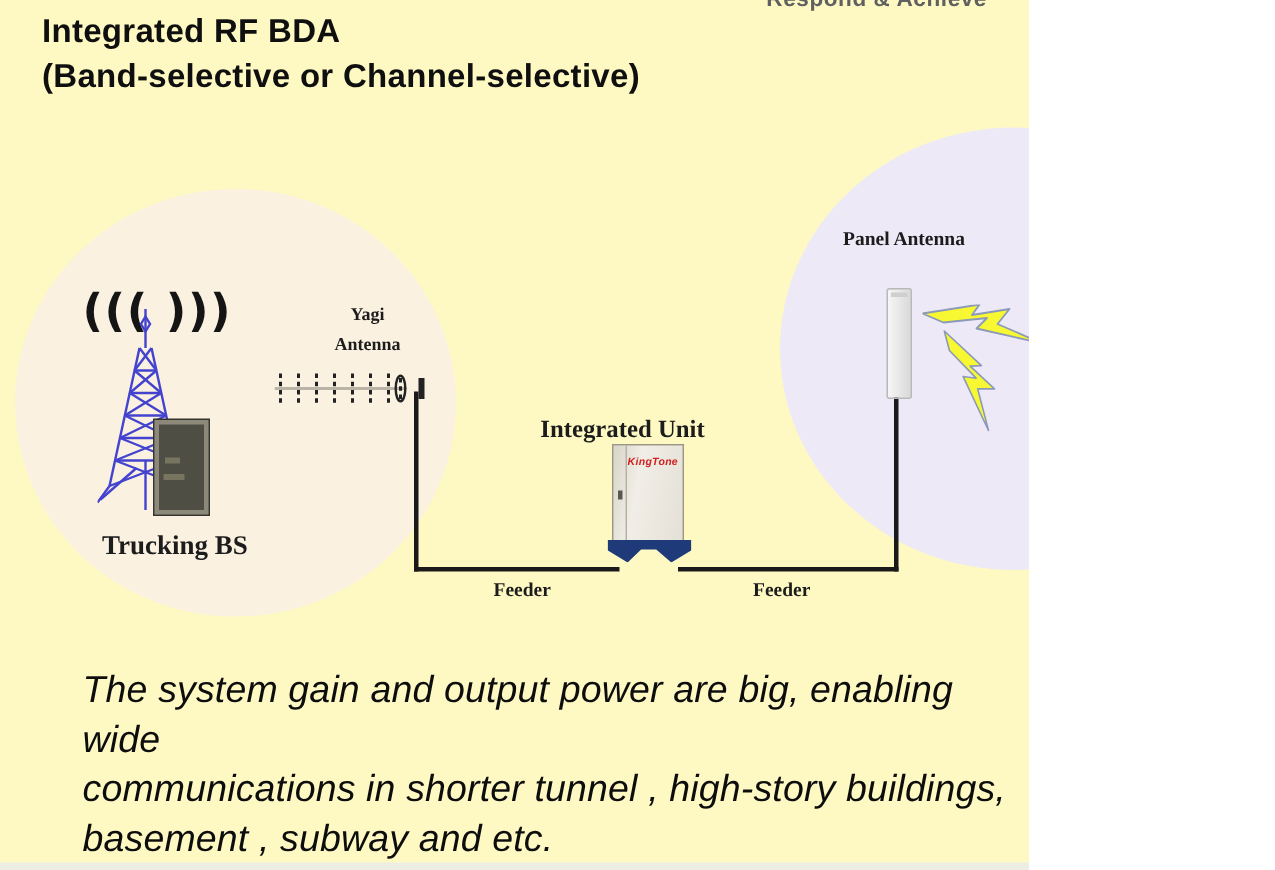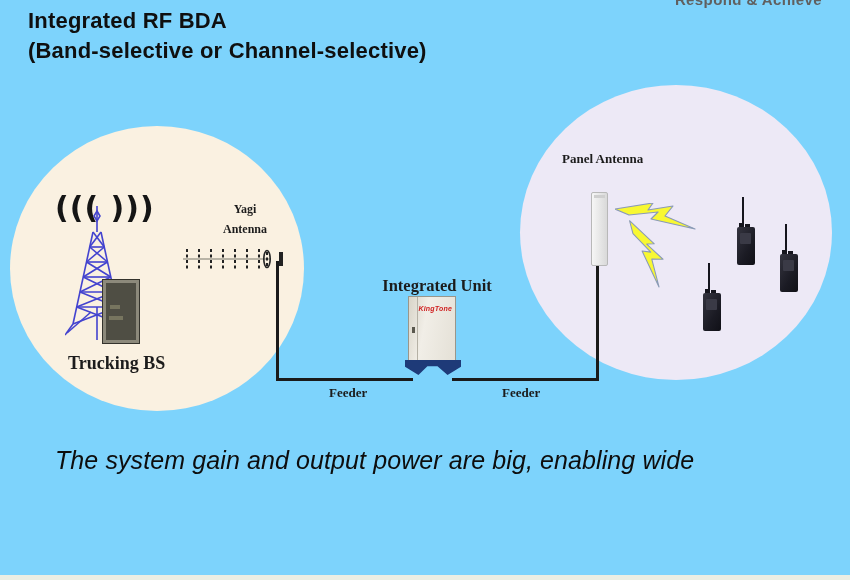--- a/index.html
+++ b/index.html
@@ -1,16 +1,16 @@
 <!DOCTYPE html>
 <html style="--left-zone-bg: #faf1e1; --right-zone-bg: #ede9f6; --tower-blue: #4343cf; --bolt-yellow: #f8f832; --bolt-outline: #8a9ab8; --brand-red: #d02020; --unit-base-blue: #1e3a78; --feeder-line: #1a1a1a; --tagline-grey: #606060;"><head>
 <meta charset="utf-8">
 <style>
   html,body{margin:0;padding:0;background:#fff;}
-  .slide{position:relative;width:850px;height:580px;background:#7dd3fc;overflow:hidden;
+  .slide{position:relative;width:686px;height:580px;background:#fef9c3;overflow:hidden;
          font-family:"Liberation Sans",sans-serif;color:#111;}
 
   
   .title{position:absolute;left:28px;top:6px;font-size:22px;line-height:30px;
          font-weight:700;color:#0f0f0f;letter-spacing:.2px;}
   .tagline{position:absolute;top:-9px;right:28px;font-size:15px;font-weight:700;
            color:var(--tagline-grey);letter-spacing:.4px;}
 
   
   .zone{position:absolute;border-radius:50%;}
@@ -150,21 +150,21 @@
     <line class="el" x1="28" y1="3" x2="28" y2="24"></line>
     <line class="el" x1="40" y1="3" x2="40" y2="24"></line>
     <line class="el" x1="52" y1="3" x2="52" y2="24"></line>
     <line class="el" x1="64" y1="3" x2="64" y2="24"></line>
     <line class="el" x1="76" y1="3" x2="76" y2="24"></line>
     <ellipse class="dipole" cx="84" cy="13" rx="3.2" ry="8.5"></ellipse>
     <line class="el" x1="84" y1="6" x2="84" y2="20"></line>
     <rect class="bar" x="96" y="6" width="4" height="14"></rect>
   </svg>
 
-  <div class="dlabel center" style="left:382px;top:276px;width:110px;font-size:16.5px;font-family:Liberation Serif, serif;">Integrated Unit</div>
+  <div class="dlabel center" style="left:360px;top:276px;width:110px;font-size:16.5px;font-family:Liberation Serif, serif;">Integrated Unit</div>
   <div class="unit">
     <div class="body">
       <div class="seam"></div>
       <div class="lock"></div>
       <div class="brand">KingTone</div>
     </div>
     <div class="base"></div>
   </div>
 
   <div class="dlabel" style="left:329px;top:385px;">Feeder</div>
@@ -204,16 +204,18 @@
     <div class="ant"></div>
     <div class="bdy">
       <div class="k1"></div>
       <div class="k2"></div>
       <div class="spk"></div>
     </div>
   </div>
 
   <div class="para">
     <div>The system gain and output power are big, enabling wide</div>
+    <div>communications in shorter tunnel , high-story buildings,</div>
+    <div>basement , subway  and etc.</div>
   </div>
 
   <div class="bottom-strip"></div>
 </div>
 
 </body></html>

